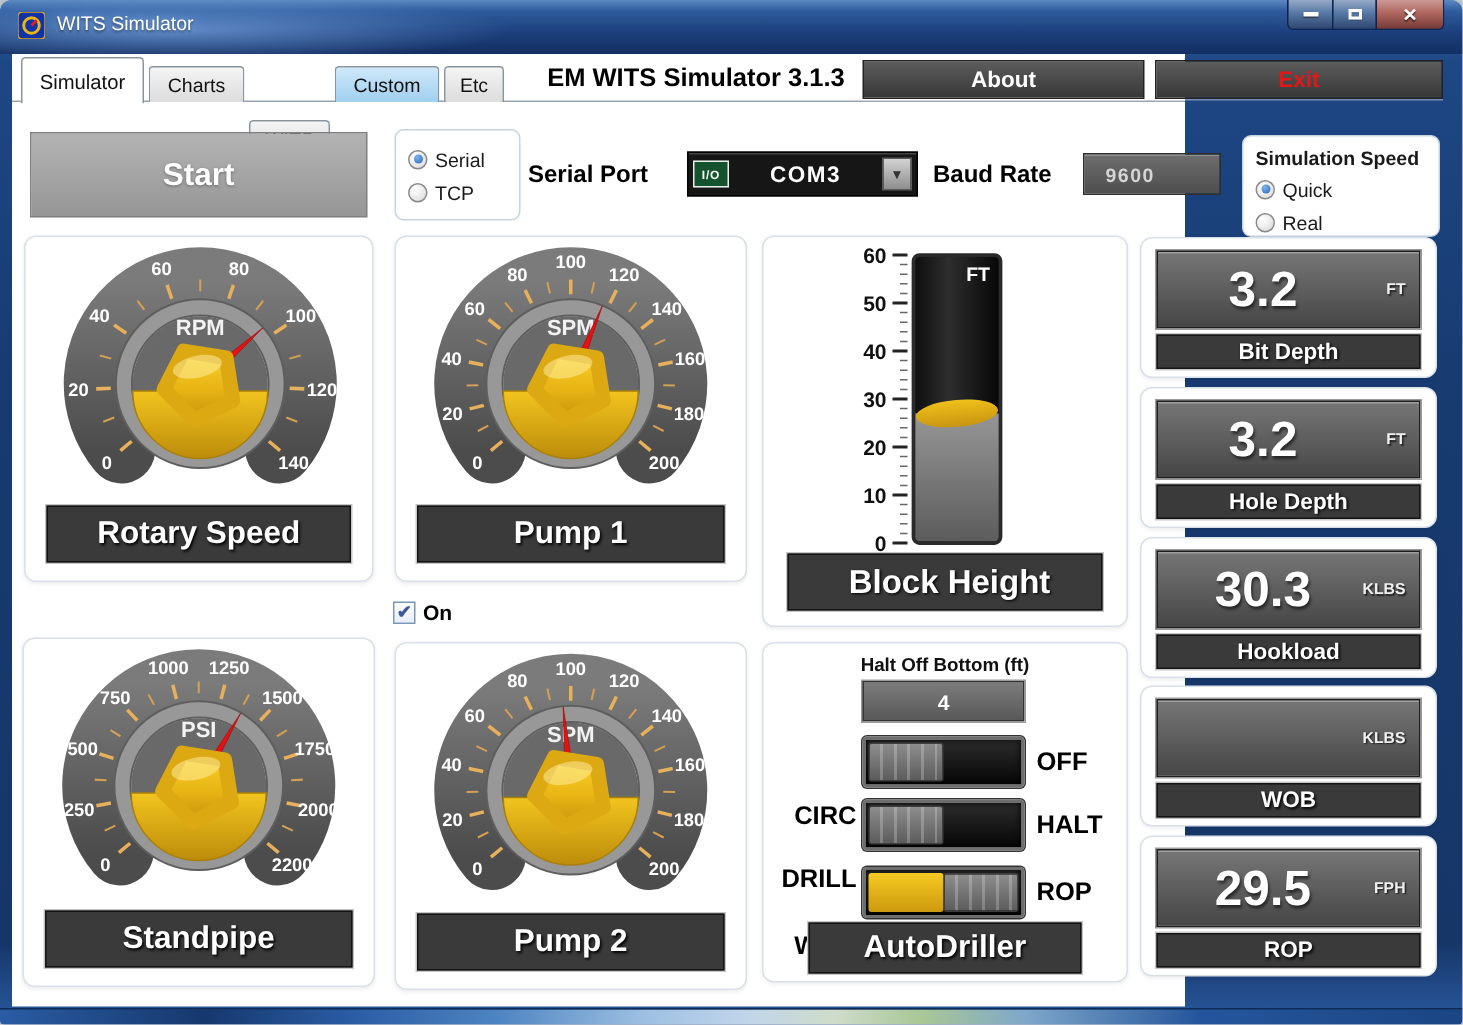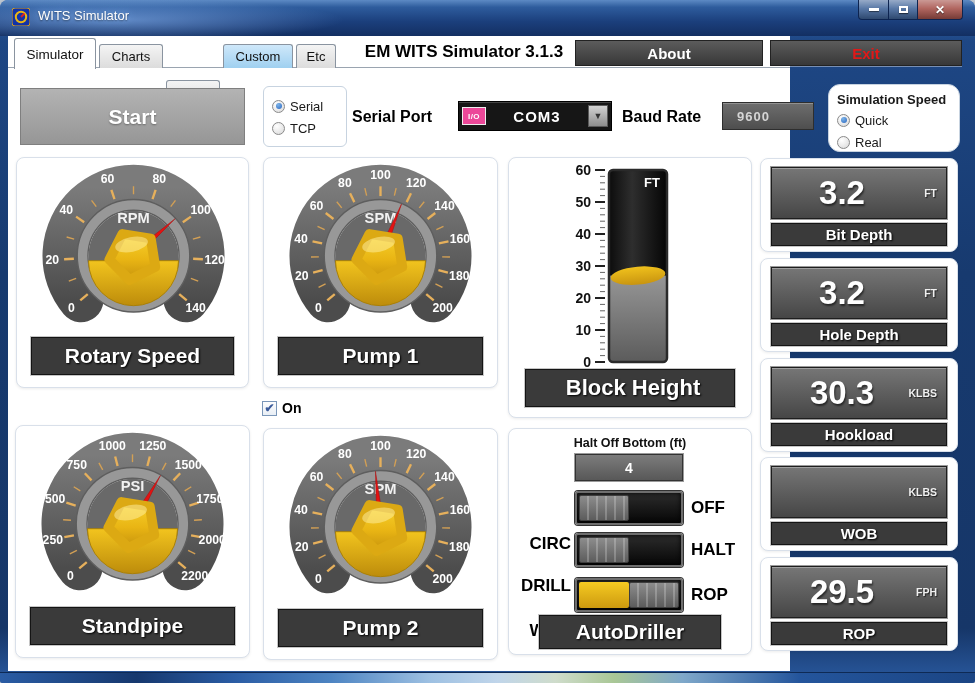--- a/index.html
+++ b/index.html
@@ -35,29 +35,29 @@
   .hdr-btn{position:absolute;top:4px;height:26px;border:1px solid #222;
     background:linear-gradient(180deg,#5c5c5c,#383838);display:flex;align-items:center;justify-content:center;
     font-weight:bold;font-size:15px;color:#fff;box-shadow:0 1px 0 rgba(255,255,255,.4);}
   .hdr-btn.exit{color:#e01818;}
   
   .start-btn{position:absolute;left:12px;top:52px;width:225px;height:57px;border:1px solid #7f7f7f;
     background:linear-gradient(180deg,#b3b3b3,#969696);display:flex;align-items:center;justify-content:center;
     color:#fff;font-weight:bold;font-size:21px;text-shadow:0 1px 2px rgba(0,0,0,.35);}
   .groupbox{position:absolute;border:1px solid #c7d3e0;border-radius:6px;background:#fff;}
   #conn-group{left:255px;top:50px;width:84px;height:61px;padding:8px 0 0 8px;}
-  #sim-group{left:820px;top:48px;width:132px;height:68px;padding:4px 0 0 8px;border-radius:12px;}
+  #sim-group{left:820px;top:54px;width:132px;height:68px;padding:4px 0 0 8px;}
   .radio-row{display:flex;align-items:center;height:22px;}
   .radio{width:13px;height:13px;border-radius:50%;border:1px solid #8a8a8a;background:radial-gradient(circle at 35% 30%,#fff,#d8d8d8);margin-right:5px;position:relative;flex:none;}
   .radio.checked::after{content:"";position:absolute;left:2.5px;top:2.5px;width:6px;height:6px;border-radius:50%;background:radial-gradient(circle at 35% 30%,#7db4e8,#2a66c0);}
   .radio-label{font-size:13px;color:#1a1a1a;}
   .ctl-label{position:absolute;top:72px;font-weight:bold;font-size:16px;color:#000;}
   .dropdown{position:absolute;left:450px;top:65px;width:154px;height:30px;background:#161616;border:1px solid #000;
     box-shadow:inset 0 1px 0 rgba(255,255,255,.2);display:flex;align-items:center;}
-  .io-badge{width:24px;height:18px;margin-left:3px;background:#ec4899;border:1px solid #eee;color:#fff;
+  .io-badge{width:24px;height:18px;margin-left:3px;background:#14532d;border:1px solid #eee;color:#fff;
     font-weight:bold;font-size:8px;display:flex;align-items:center;justify-content:center;letter-spacing:.5px;}
   .dd-value{flex:1;text-align:center;color:#fff;font-weight:bold;font-size:15px;letter-spacing:1px;}
   .dd-arrow{width:20px;height:22px;margin-right:3px;border:1px solid #5a5a5a;
     background:linear-gradient(180deg,#d2d2d2,#8e8e8e);display:flex;align-items:center;justify-content:center;
     color:#333;font-size:9px;}
   .baud-field{position:absolute;left:714px;top:66px;width:92px;height:28px;border:1px solid #2e2e2e;
     background:linear-gradient(180deg,#6e6e6e,#4e4e4e);box-shadow:inset 0 1px 0 rgba(255,255,255,.25);
     color:#d5d5d5;font-weight:bold;font-size:13px;letter-spacing:1px;display:flex;align-items:center;padding-left:14px;}
   .sim-title{font-size:13px;font-weight:600;color:#1a1a1a;height:20px;display:flex;align-items:center;}
   

